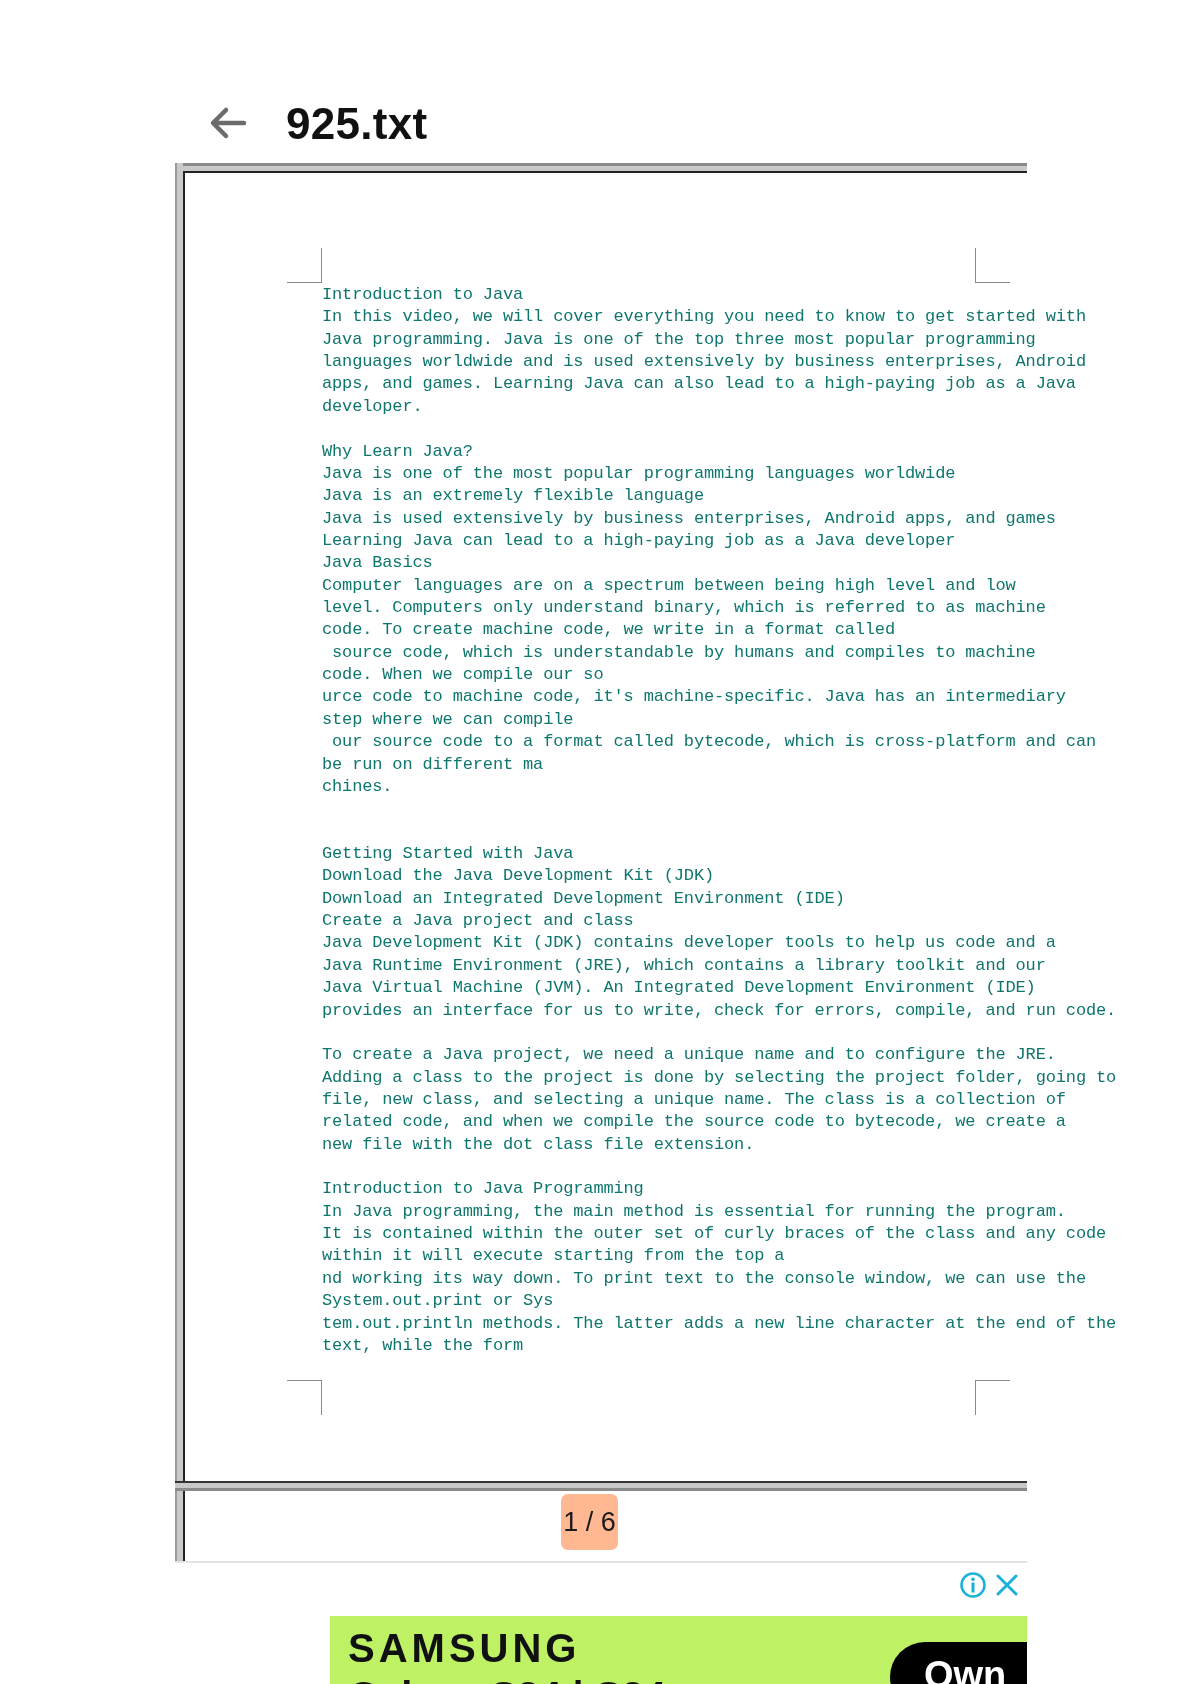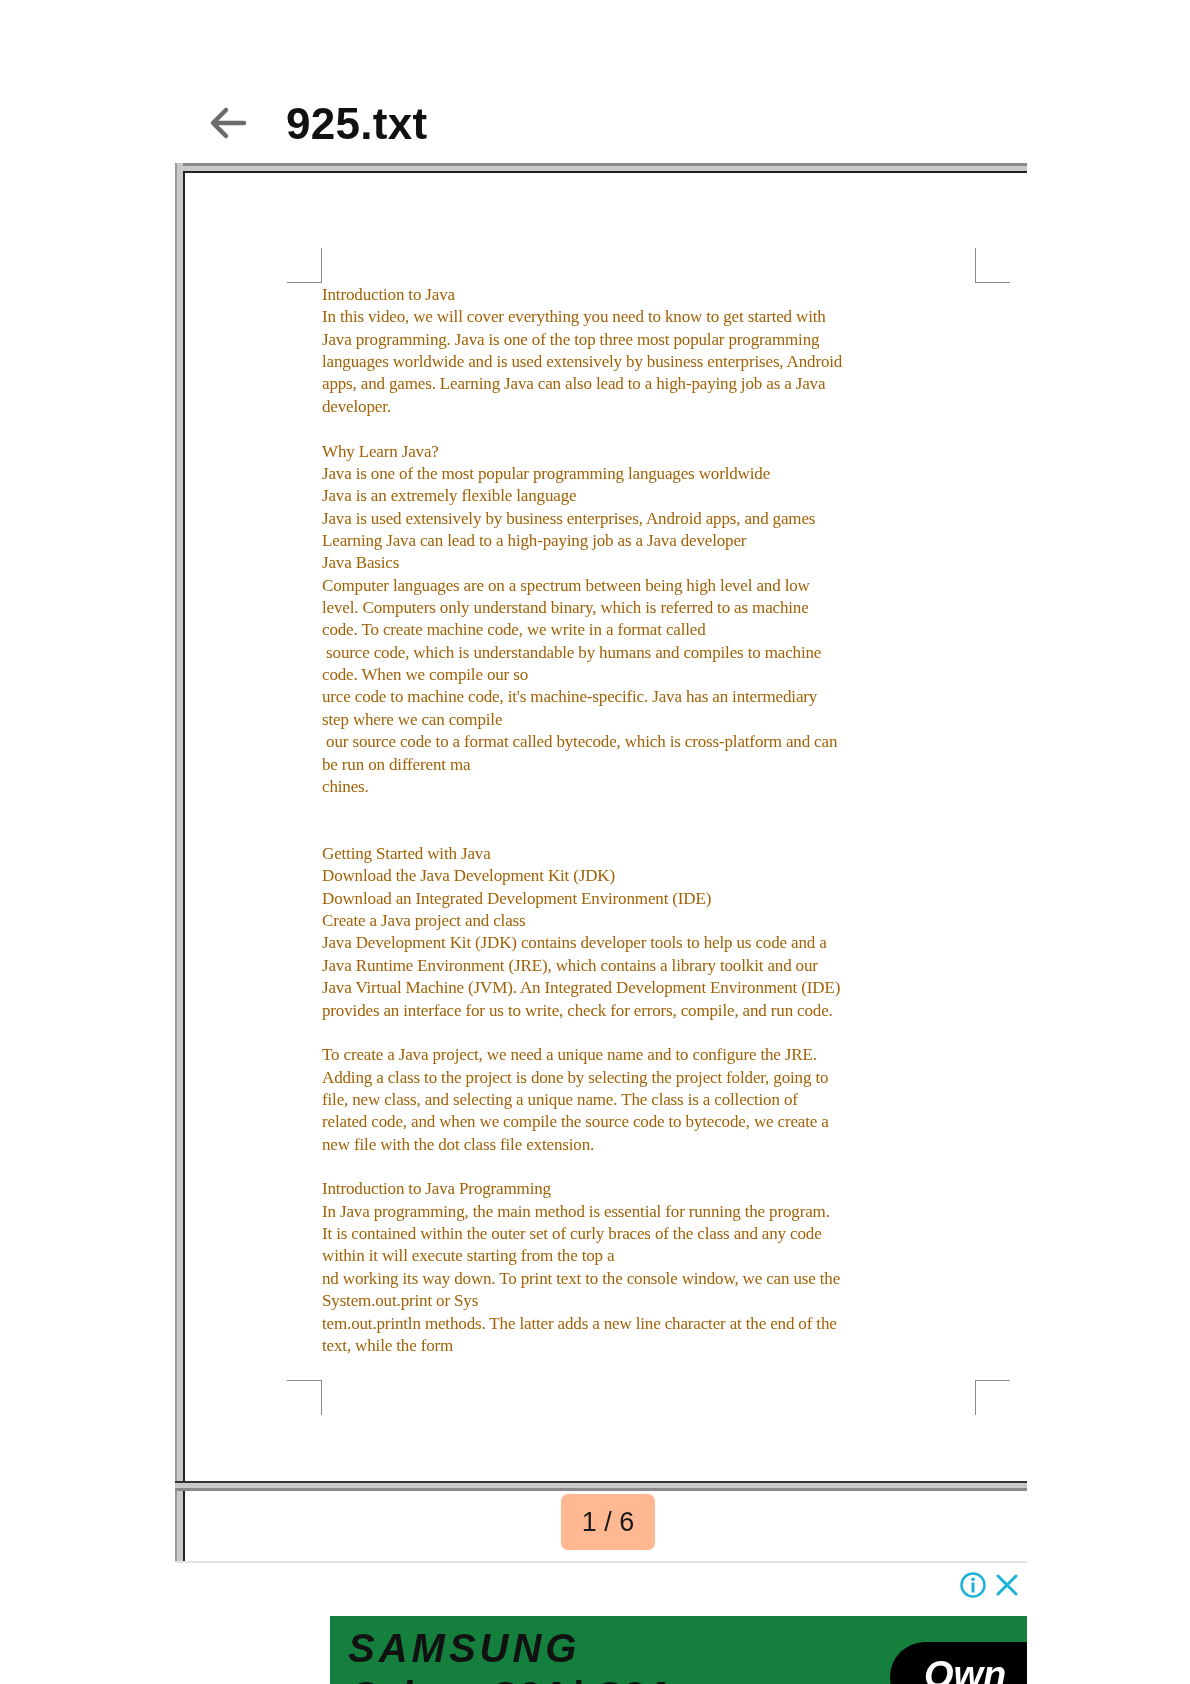--- a/index.html
+++ b/index.html
@@ -46,35 +46,35 @@
   .viewer-bottom {
     position:absolute; left:0; top:1398px; width:852px; height:2px; background:#e4e4e4;
   }
   .crop { position:absolute; border-color:#8a8a8a; border-style:solid; border-width:0; }
   .crop.tl { left:287px; top:248px; width:34px; height:34px; border-right-width:1.5px; border-bottom-width:1.5px; }
   .crop.tr { left:975px; top:248px; width:34px; height:34px; border-left-width:1.5px; border-bottom-width:1.5px; }
   .crop.bl { left:287px; top:1380px; width:34px; height:34px; border-right-width:1.5px; border-top-width:1.5px; }
   .crop.br { left:975px; top:1380px; width:34px; height:34px; border-left-width:1.5px; border-top-width:1.5px; }
   .doc-text {
     position:absolute; left:322px; top:284px; width:680px;
-    font-family:Liberation Serif, serif; font-size:17px; line-height:22.37px;
-    color:#a16207; white-space:pre; letter-spacing:-0.15px;
+    font-family:Liberation Mono, monospace; font-size:17px; line-height:22.37px;
+    color:#0f766e; white-space:pre; letter-spacing:-0.15px;
   }
   .doc-line { height:22.37px; display:block; }
   .page-indicator {
-    position:absolute; left:561px; top:1494px; width:94px; height:56px;
+    position:absolute; left:561px; top:1494px; width:57px; height:56px;
     background:rgba(255,160,110,0.75); border-radius:7px;
     display:flex; align-items:center; justify-content:center;
     font-family:"Liberation Sans", sans-serif; font-size:27px; color:#1a1a1a;
   }
   .ad-controls { position:absolute; left:958px; top:1568px; height:34px; display:flex; align-items:center; gap:4px; }
   .ad-icon { width:30px; height:30px; display:flex; align-items:center; justify-content:center; cursor:pointer; }
   .ad-banner {
     position:absolute; left:330px; top:1616px; width:697px; height:68px;
-    background:#15803d; overflow:hidden;font-style:italic;
+    background:#bef264; overflow:hidden;
   }
   .ad-brand {
     position:absolute; left:18px; top:10px;
     font-family:"Liberation Sans", sans-serif; font-weight:bold; font-size:40px;
     letter-spacing:4px; color:#111; line-height:44px;
   }
   .ad-subline {
     position:absolute; left:18px; top:58px;
     font-family:"Liberation Sans", sans-serif; font-weight:bold; font-size:40px;
     color:#111; line-height:44px; white-space:nowrap;

